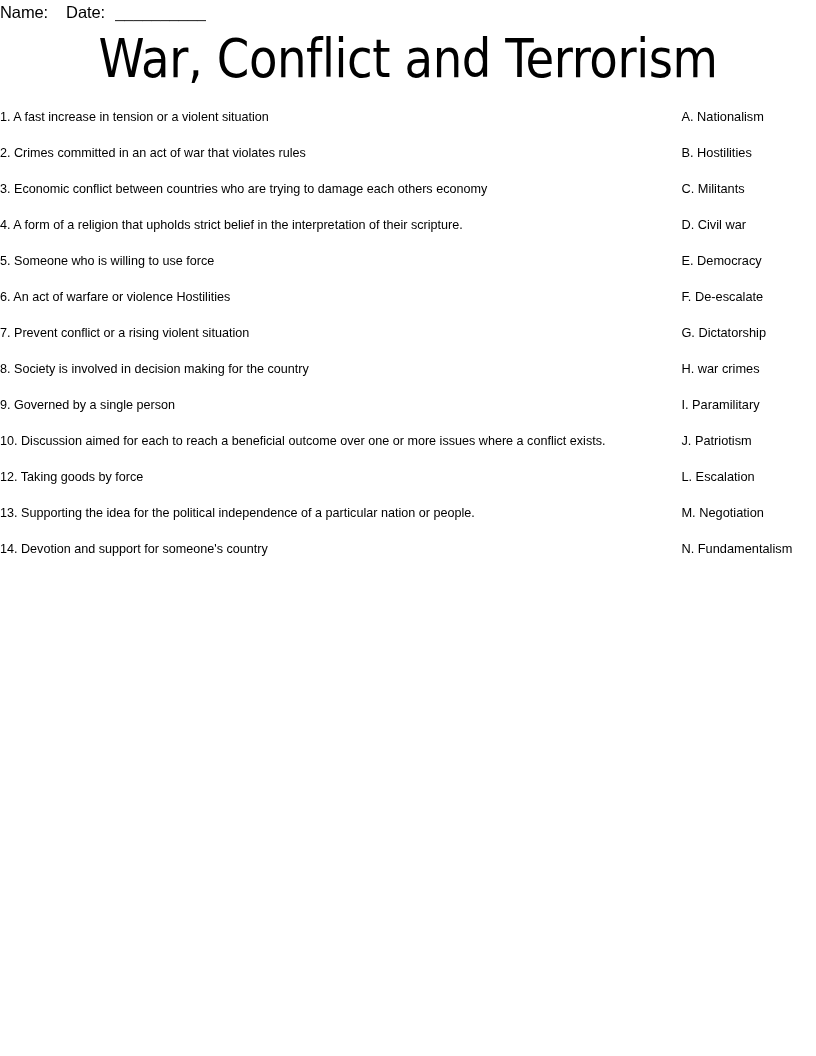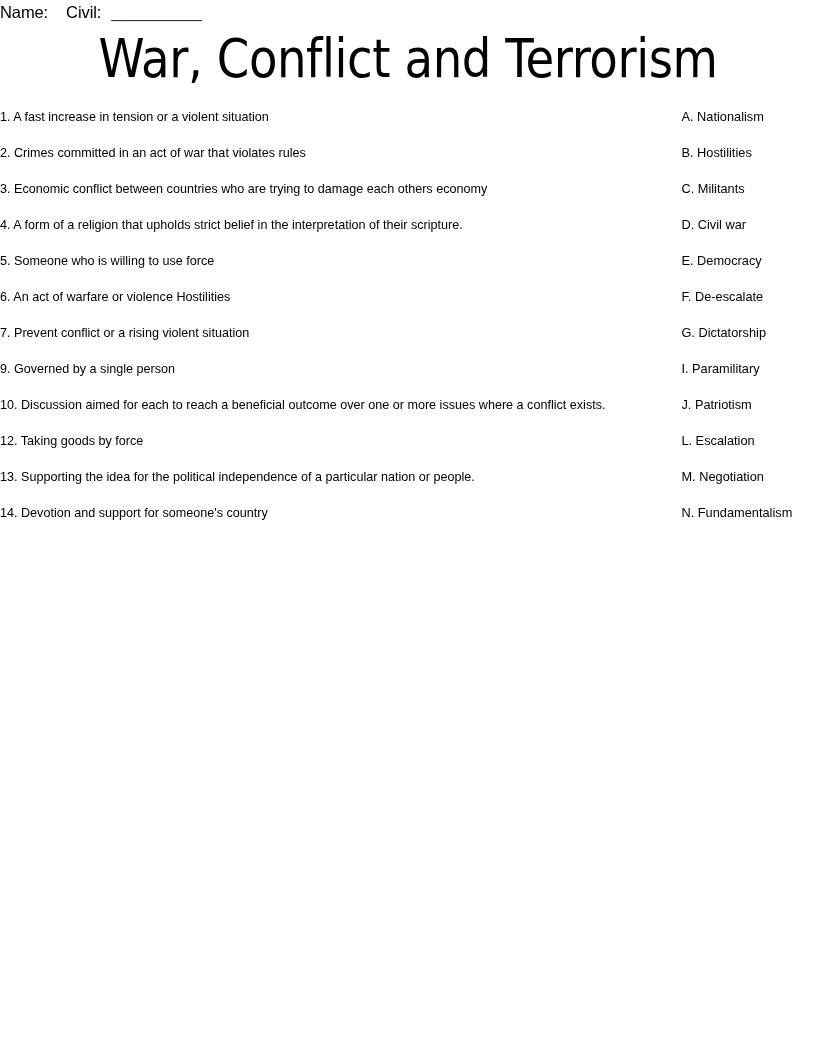--- a/index.html
+++ b/index.html
@@ -124,21 +124,21 @@
   }
 </style>
 </head>
 <body>
 
 <div class="page">
 
   <div class="name-date-row">
     <span class="nd-label">Name:</span>
     <span class="nd-gap"></span>
-    <span class="nd-label">Civil:</span>
+    <span class="nd-label">Date:</span>
     <span class="nd-rule date-rule">__________</span>
   </div>
 
   <div class="title">War, Conflict and Terrorism</div>
 
   <table class="match-table">
     <tbody>
         <tr>
           <td class="q-cell">
             <span class="q-text">1. A fast increase in tension or a violent situation</span>
@@ -190,20 +190,28 @@
         <tr>
           <td class="q-cell">
             <span class="q-text">7. Prevent conflict or a rising violent situation</span>
           </td>
           <td class="a-cell">
             <span class="a-text">G. Dictatorship</span>
           </td>
         </tr>
         <tr>
           <td class="q-cell">
+            <span class="q-text">8. Society is involved in decision making for the country</span>
+          </td>
+          <td class="a-cell">
+            <span class="a-text">H. war crimes</span>
+          </td>
+        </tr>
+        <tr>
+          <td class="q-cell">
             <span class="q-text">9. Governed by a single person</span>
           </td>
           <td class="a-cell">
             <span class="a-text">I. Paramilitary</span>
           </td>
         </tr>
         <tr>
           <td class="q-cell">
             <span class="q-text">10. Discussion aimed for each to reach a beneficial outcome over one or more issues where a conflict exists.</span>
           </td>

